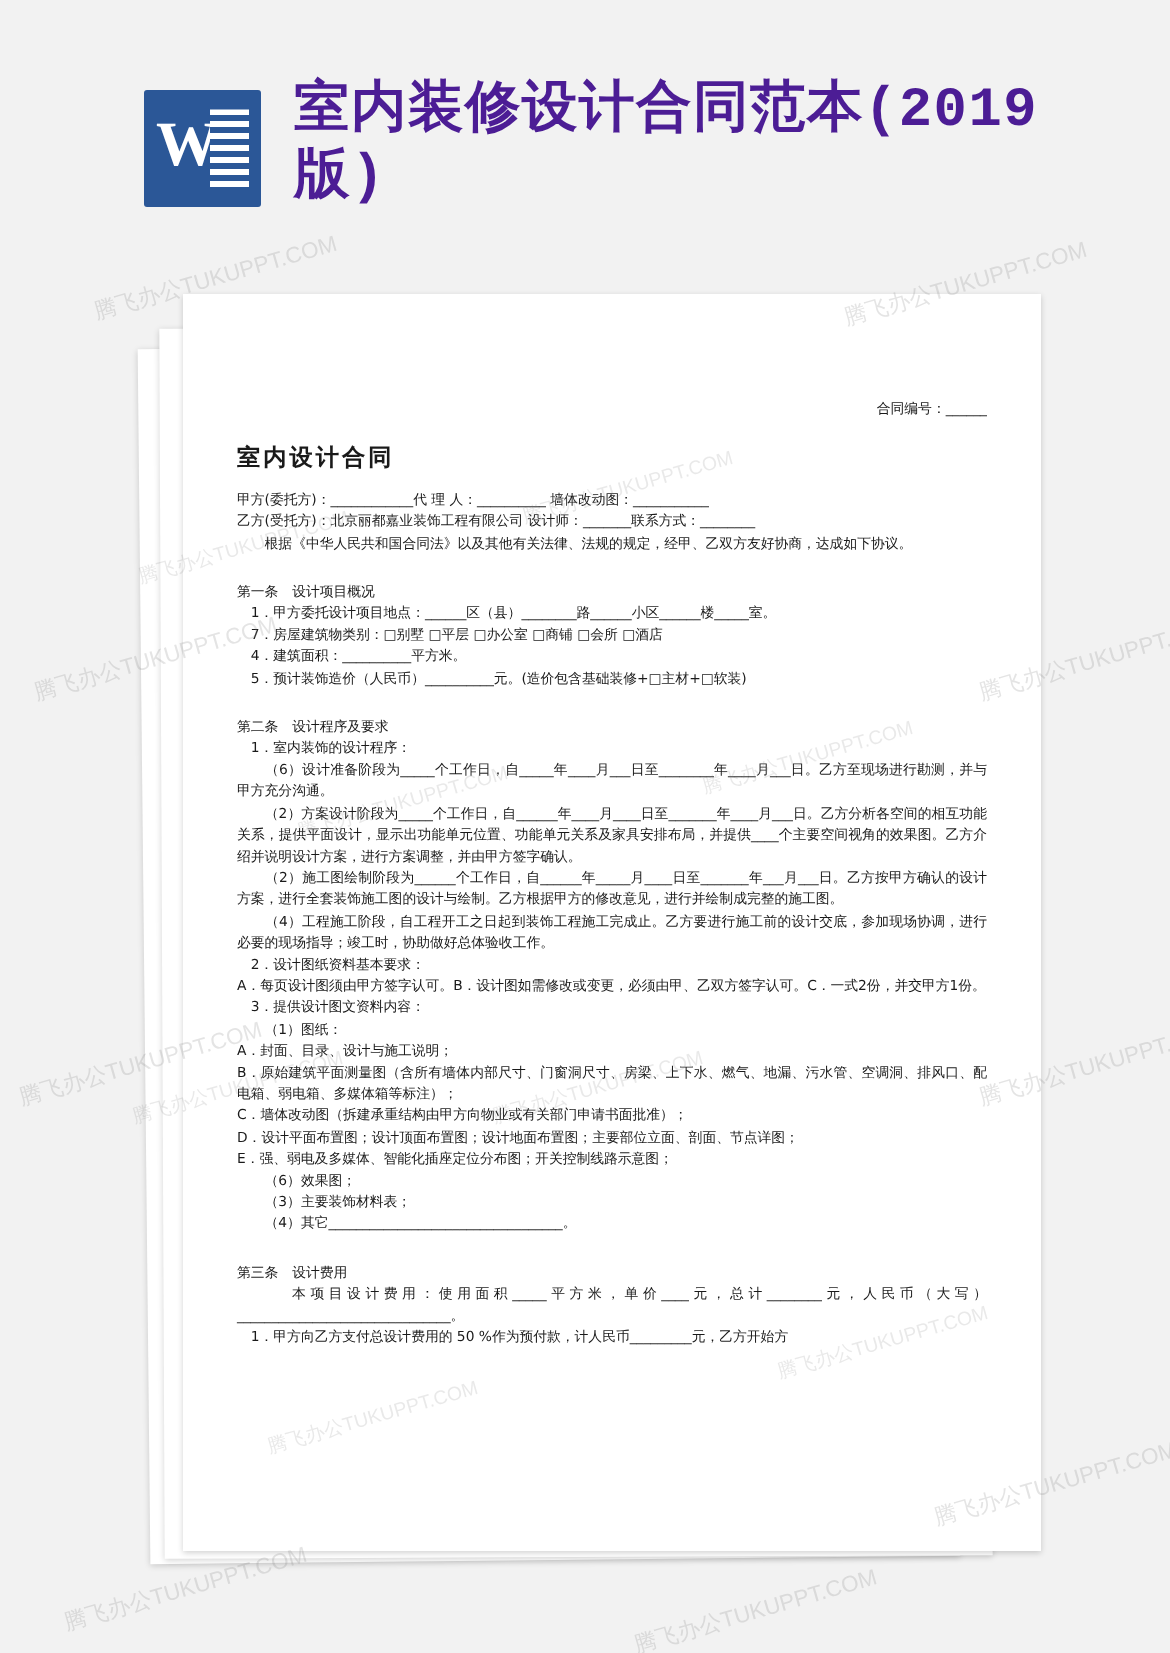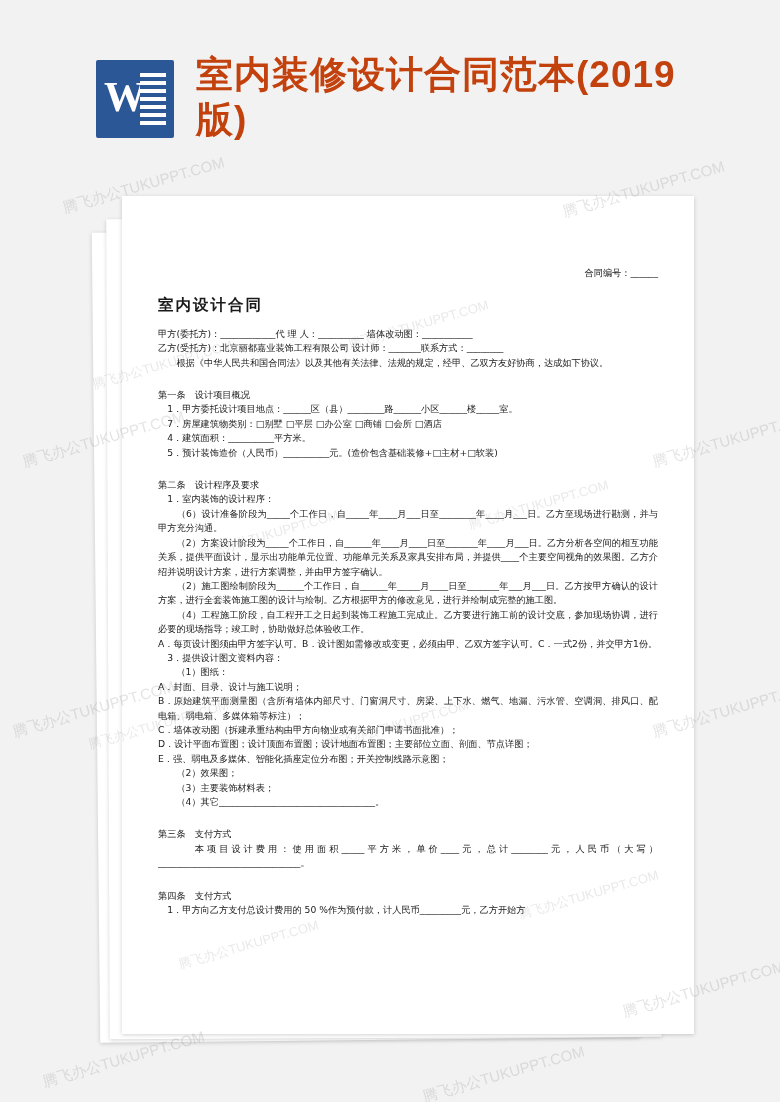--- a/index.html
+++ b/index.html
@@ -56,26 +56,26 @@
     height: 52px;
     background:
       repeating-linear-gradient(
         to bottom,
         #ffffff 0px, #ffffff 4px,
         #2b5797 4px, #2b5797 8px
       );
   }
   .title {
     margin-left: 22px;
-    color: #c2410c;
+    color: #4c1d95;
     font-size: 37px;
     font-weight: bold;
     line-height: 1.22;
     letter-spacing: 1px;
-    font-family: Liberation Sans, sans-serif;
+    font-family: Liberation Mono, monospace;
   }
   
   .paper-stack {
     position: absolute;
     left: 96px;
     top: 196px;
     width: 600px;
     height: 880px;
   }
   .sheet {
@@ -190,34 +190,34 @@
         <p class="p">　1．甲方委托设计项目地点：______区（县）________路______小区______楼_____室。</p>
         <p class="p">　7．房屋建筑物类别：□别墅 □平层 □办公室 □商铺 □会所 □酒店</p>
         <p class="p">　4．建筑面积：__________平方米。</p>
         <p class="p">　5．预计装饰造价（人民币）__________元。(造价包含基础装修+□主材+□软装)</p>
         <p class="p sec">第二条　设计程序及要求</p>
         <p class="p">　1．室内装饰的设计程序：</p>
         <p class="p">　　（6）设计准备阶段为_____个工作日，自_____年____月___日至________年____月___日。乙方至现场进行勘测，并与甲方充分沟通。</p>
         <p class="p">　　（2）方案设计阶段为_____个工作日，自______年____月____日至_______年____月___日。乙方分析各空间的相互功能关系，提供平面设计，显示出功能单元位置、功能单元关系及家具安排布局，并提供____个主要空间视角的效果图。乙方介绍并说明设计方案，进行方案调整，并由甲方签字确认。</p>
         <p class="p">　　（2）施工图绘制阶段为______个工作日，自______年_____月____日至_______年___月___日。乙方按甲方确认的设计方案，进行全套装饰施工图的设计与绘制。乙方根据甲方的修改意见，进行并绘制成完整的施工图。</p>
         <p class="p">　　（4）工程施工阶段，自工程开工之日起到装饰工程施工完成止。乙方要进行施工前的设计交底，参加现场协调，进行必要的现场指导；竣工时，协助做好总体验收工作。</p>
+        <p class="p">　2．设计图纸资料基本要求：</p>
         <p class="p">A．每页设计图须由甲方签字认可。B．设计图如需修改或变更，必须由甲、乙双方签字认可。C．一式2份，并交甲方1份。</p>
         <p class="p">　3．提供设计图文资料内容：</p>
         <p class="p">　　（1）图纸：</p>
         <p class="p">A．封面、目录、设计与施工说明；</p>
         <p class="p">B．原始建筑平面测量图（含所有墙体内部尺寸、门窗洞尺寸、房梁、上下水、燃气、地漏、污水管、空调洞、排风口、配电箱、弱电箱、多媒体箱等标注）；</p>
         <p class="p">C．墙体改动图（拆建承重结构由甲方向物业或有关部门申请书面批准）；</p>
         <p class="p">D．设计平面布置图；设计顶面布置图；设计地面布置图；主要部位立面、剖面、节点详图；</p>
         <p class="p">E．强、弱电及多媒体、智能化插座定位分布图；开关控制线路示意图；</p>
-        <p class="p">　　（2）效果图；</p>
+        <p class="p">　　（6）效果图；</p>
         <p class="p">　　（3）主要装饰材料表；</p>
         <p class="p">　　（4）其它__________________________________。</p>
-        <p class="p sec">第三条　支付方式</p>
+        <p class="p sec">第三条　设计费用</p>
         <p class="p">　　　本项目设计费用：使用面积_____平方米，单价____元，总计________元，人民币（大写）_______________________________。</p>
-        <p class="p sec">第四条　支付方式</p>
         <p class="p">　1．甲方向乙方支付总设计费用的 50 %作为预付款，计人民币_________元，乙方开始方</p>
       </div>
     </div>
 
     <div class="wm" style="left:-6px; top:160px;">腾飞办公TUKUPPT.COM</div>
     <div class="wm" style="left:250px; top:120px;">腾飞办公TUKUPPT.COM</div>
     <div class="wm" style="left:100px; top:330px;">腾飞办公TUKUPPT.COM</div>
     <div class="wm" style="left:370px; top:300px;">腾飞办公TUKUPPT.COM</div>
     <div class="wm" style="left:-10px; top:520px;">腾飞办公TUKUPPT.COM</div>
     <div class="wm" style="left:230px; top:520px;">腾飞办公TUKUPPT.COM</div>

